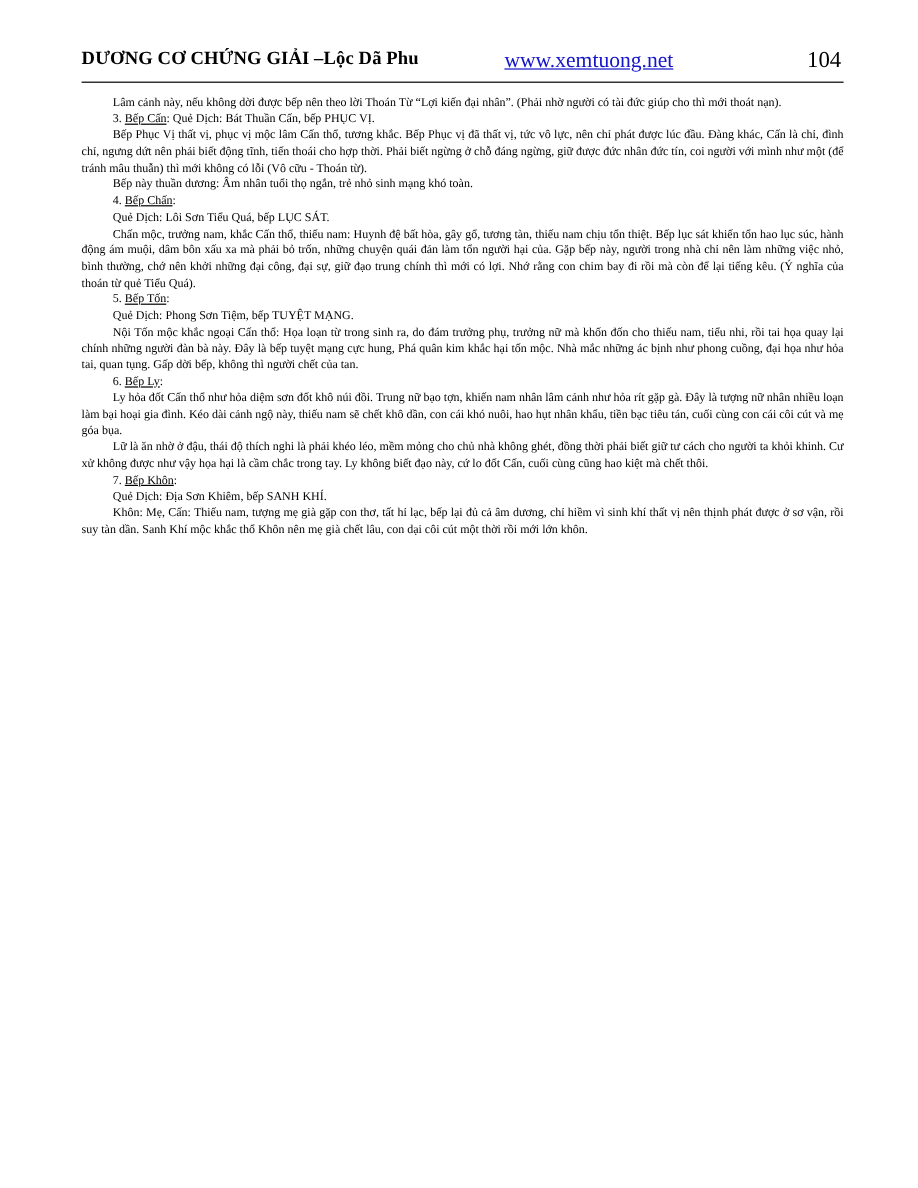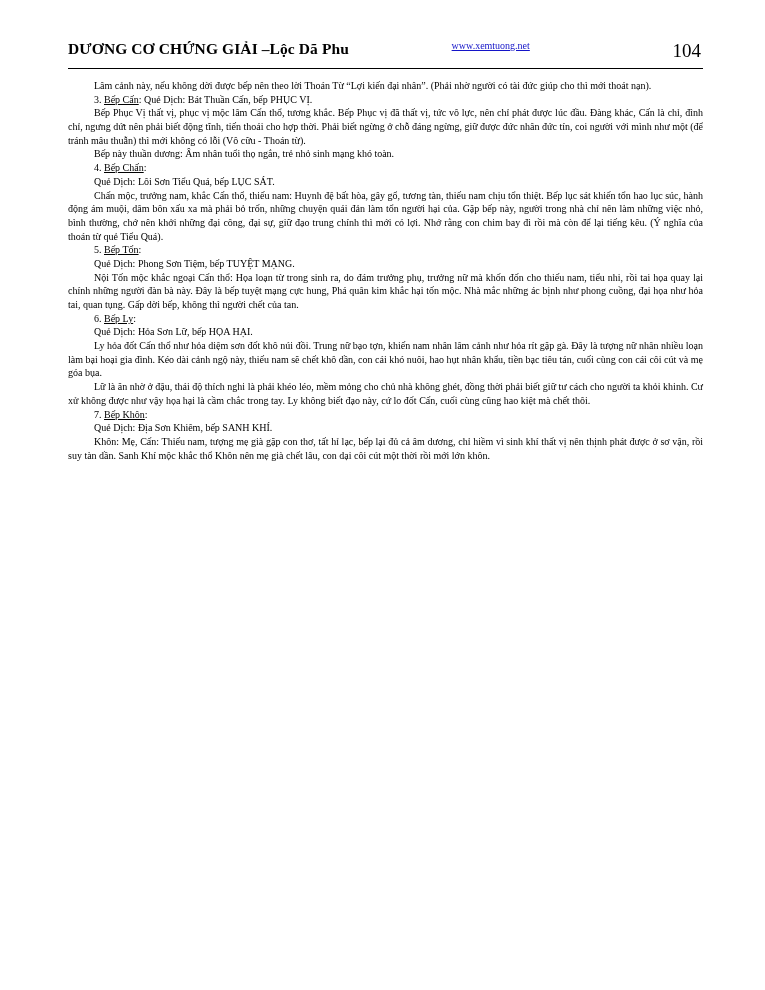--- a/index.html
+++ b/index.html
@@ -29,21 +29,21 @@
     margin-bottom: 6px;
   }
   .header-left {
     font-weight: bold;
     letter-spacing: 0.1px;
     white-space: nowrap;
   }
   .header-center {
     color: #1414c8;
     text-decoration: underline;
-    font-size: 10px;
+    font-size: 18px;
     margin-left: -40px;
   }
   .header-right {
     font-size: 19px;
   }
   .rule {
     border: none;
     border-top: 1px solid #000;
     margin: 0 0 10px 0;
   }
@@ -102,21 +102,20 @@
       <span>5.</span>
       <span class="u">Bếp Tốn</span><span>:</span>
     </p>
     <p class="indent">Quẻ Dịch: Phong Sơn Tiệm, bếp TUYỆT MẠNG.</p>
     <p class="indent">Nội Tốn mộc khắc ngoại Cấn thổ: Họa loạn từ trong sinh ra, do đám trưởng phụ, trưởng nữ mà khốn đốn cho thiếu nam, tiểu nhi, rồi tai họa quay lại chính những người đàn bà này. Đây là bếp tuyệt mạng cực hung, Phá quân kim khắc hại tốn mộc. Nhà mắc những ác bịnh như phong cuồng, đại họa như hỏa tai, quan tụng. Gấp dời bếp, không thì người chết của tan.</p>
 
     <p class="sec-head">
       <span>6.</span>
       <span class="u">Bếp Ly</span><span>:</span>
     </p>
-    <p class="indent">Quẻ Dịch: Hỏa Sơn Lữ, bếp HỌA HẠI.</p>
     <p class="indent">Ly hỏa đốt Cấn thổ như hỏa diệm sơn đốt khô núi đồi. Trung nữ bạo tợn, khiến nam nhân lâm cảnh như hỏa rít gặp gà. Đây là tượng nữ nhân nhiều loạn làm bại hoại gia đình. Kéo dài cảnh ngộ này, thiếu nam sẽ chết khô dần, con cái khó nuôi, hao hụt nhân khẩu, tiền bạc tiêu tán, cuối cùng con cái côi cút và mẹ góa bụa.</p>
     <p class="indent">Lữ là ăn nhờ ở đậu, thái độ thích nghi là phải khéo léo, mềm mỏng cho chủ nhà không ghét, đồng thời phải biết giữ tư cách cho người ta khỏi khinh. Cư xử không được như vậy họa hại là cầm chắc trong tay. Ly không biết đạo này, cứ lo đốt Cấn, cuối cùng cũng hao kiệt mà chết thôi.</p>
 
     <p class="sec-head">
       <span>7.</span>
       <span class="u">Bếp Khôn</span><span>:</span>
     </p>
     <p class="indent">Quẻ Dịch: Địa Sơn Khiêm, bếp SANH KHÍ.</p>
     <p class="indent">Khôn: Mẹ, Cấn: Thiếu nam, tượng mẹ già gặp con thơ, tất hỉ lạc, bếp lại đủ cả âm dương, chỉ hiềm vì sinh khí thất vị nên thịnh phát được ở sơ vận, rồi suy tàn dần. Sanh Khí mộc khắc thổ Khôn nên mẹ già chết lâu, con dại côi cút một thời rồi mới lớn khôn.</p>
 

